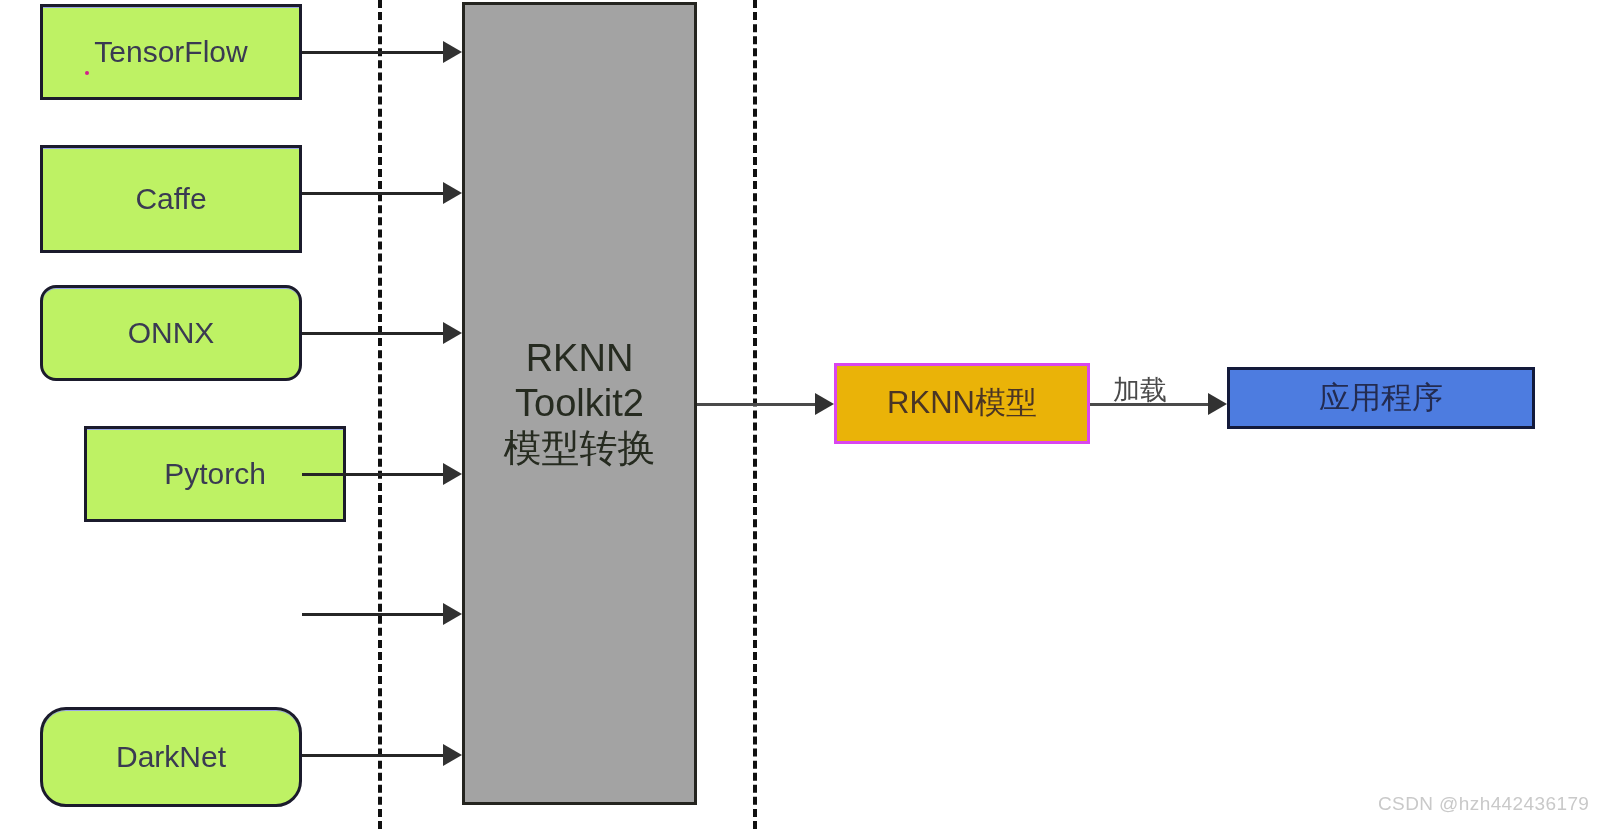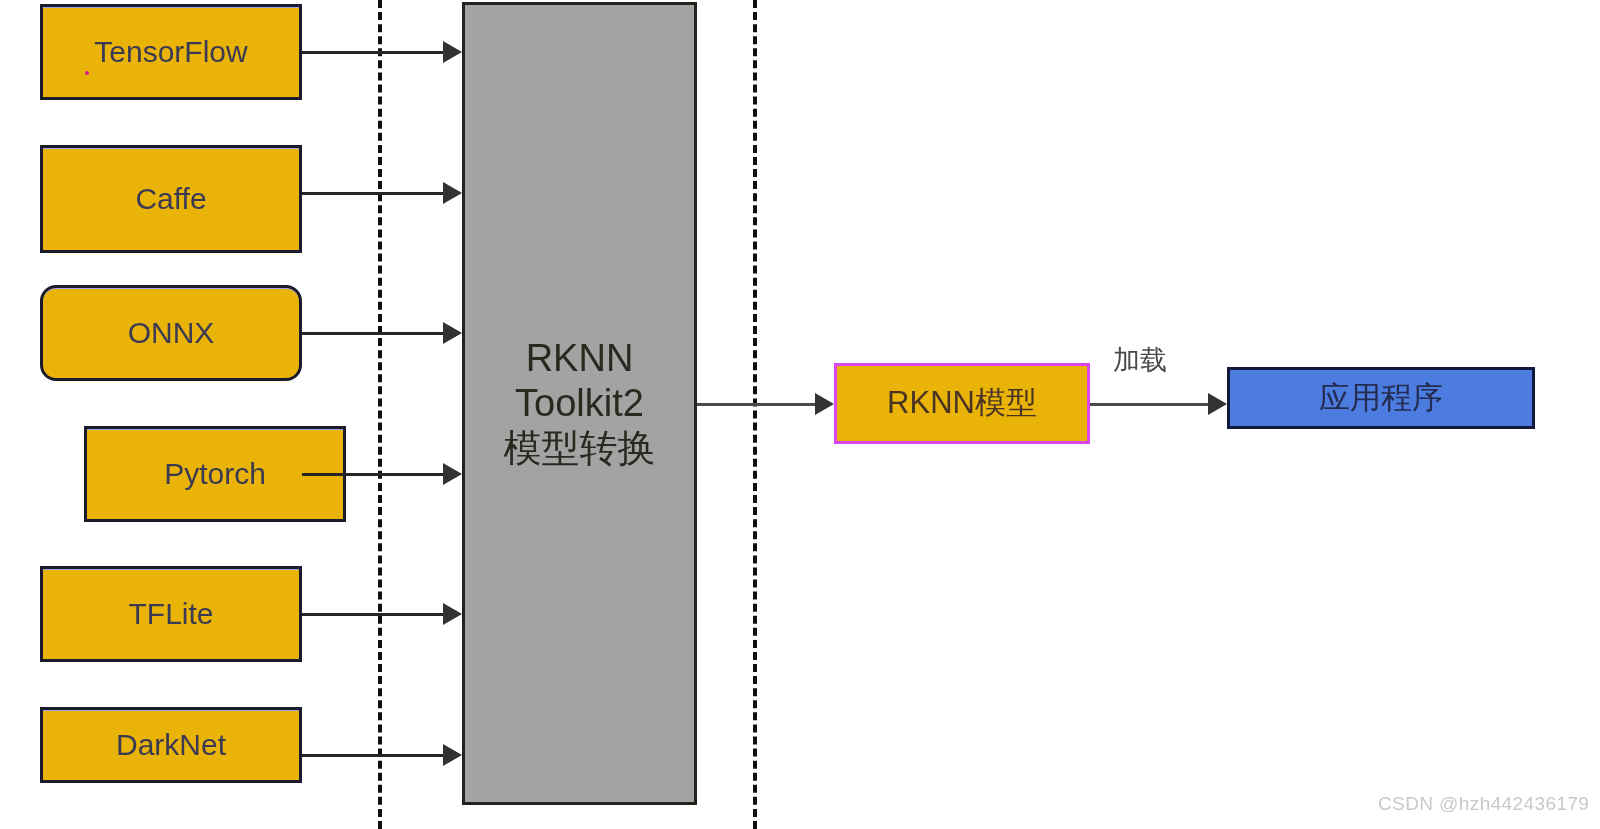--- a/index.html
+++ b/index.html
@@ -23,21 +23,21 @@
     display: flex;
     align-items: center;
     justify-content: center;
     text-align: center;
     color: #3c3c4a;
     line-height: 1.18;
     white-space: pre-line;
   }
 
   .node.framework {
-    background: #eab308;
+    background: #bef264;
     border: 3px solid #1b1b2c;
     font-size: 30px;
     color: #3a3a52;
     box-shadow: 0 1px 0 #9aa6e6 inset;
   }
 
   .node.converter {
     background: #a3a3a3;
     border: 3px solid #24241f;
     font-size: 38px;
@@ -117,23 +117,22 @@
 
   <div class="node framework" style="left:40px; top:4px; width:262px; height:96px;">TensorFlow</div>
   <div class="speck" style="left:85px; top:71px;"></div>
 
   <div class="node framework" style="left:40px; top:145px; width:262px; height:108px;">Caffe</div>
 
   <div class="node framework" style="left:40px; top:285px; width:262px; height:96px;border-radius:16px;">ONNX</div>
 
   <div class="node framework" style="left:40px; top:426px; width:262px; height:96px;margin-left:44px;">Pytorch</div>
 
-  <div class="node framework" style="left:40px; top:566px; width:262px; height:96px;">TFLite</div>
 
-  <div class="node framework" style="left:40px; top:707px; width:262px; height:76px;">DarkNet</div>
+  <div class="node framework" style="left:40px; top:707px; width:262px; height:100px;border-radius:26px;">DarkNet</div>
 
   <div class="node converter" style="left:462px; top:2px; width:235px; height:803px;">RKNN
 Toolkit2
 模型转换</div>
 
   <div class="node model" style="left:834px; top:363px; width:256px; height:81px;">RKNN模型</div>
 
   <div class="node application" style="left:1227px; top:367px; width:308px; height:62px;">应用程序</div>
 
   <div class="edge" style="left:302px; top:51px; width:141px;"></div>
@@ -152,17 +151,17 @@
   <div class="arrowhead" style="left:443px; top:603px;"></div>
 
   <div class="edge" style="left:302px; top:754px; width:141px;"></div>
   <div class="arrowhead" style="left:443px; top:744px;"></div>
 
   <div class="edge thin" style="left:697px; top:403px; width:118px;"></div>
   <div class="arrowhead" style="left:815px; top:393px;"></div>
 
   <div class="edge thin" style="left:1090px; top:403px; width:118px;"></div>
   <div class="arrowhead" style="left:1208px; top:393px;"></div>
-  <div class="edge-label" style="left:1113px; top:342px;">加载</div>
+  <div class="edge-label" style="left:1113px; top:372px;">加载</div>
 
   <div class="watermark" style="left:1378px; top:793px;">CSDN @hzh442436179</div>
 
 </div>
 
 </body></html>

